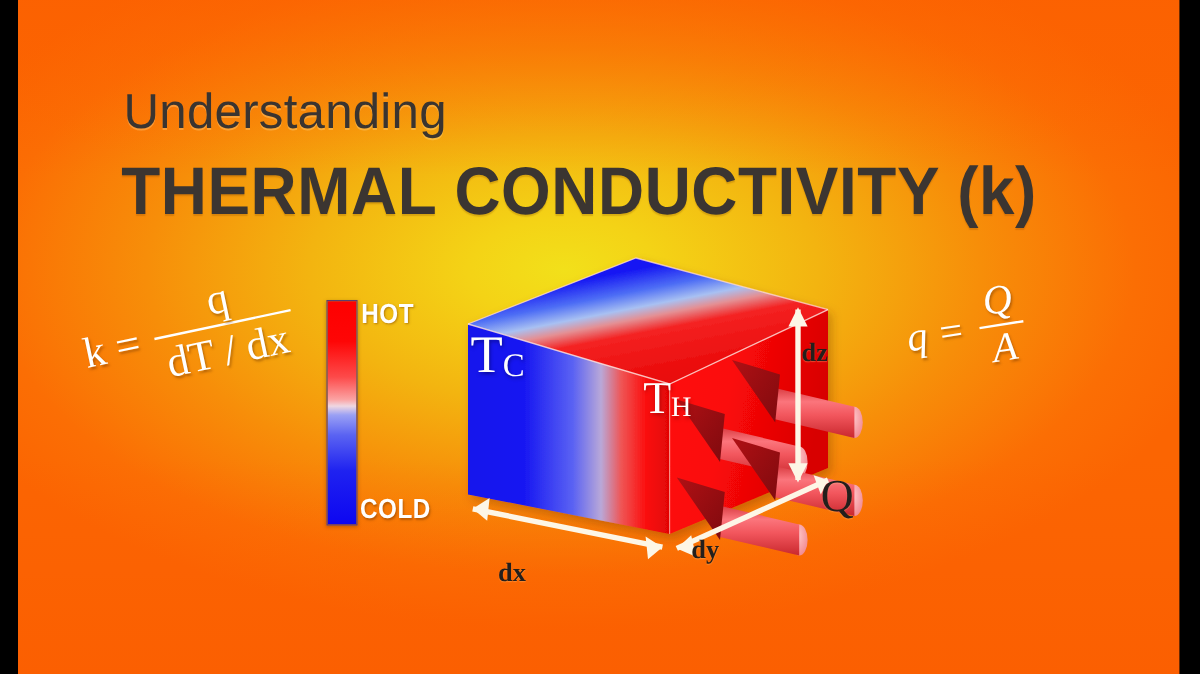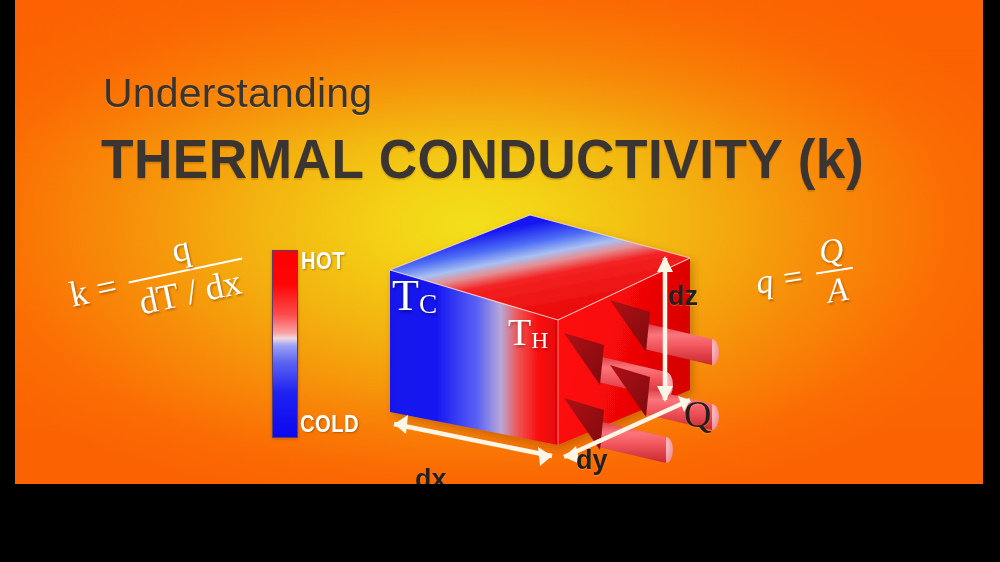--- a/index.html
+++ b/index.html
@@ -1,18 +1,18 @@
 <!DOCTYPE html>
 <html><head>
 <meta charset="utf-8">
 <style>
   html,body{margin:0;padding:0;background:#000;}
   body{width:1000px;height:562px;overflow:hidden;font-family:"Liberation Sans",sans-serif;}
 
-  #stage{position:relative;width:1000px;height:484px;background:#000;overflow:hidden;}
+  #stage{position:relative;width:1000px;height:562px;background:#000;overflow:hidden;}
 
   
   #bg{
     position:absolute;left:15px;top:0;width:968px;height:562px;
     background:
       radial-gradient(ellipse 560px 300px at 47% 40%, #f2e01a 0%, #f4d316 14%, #f3b410 38%, #f78e09 62%, #fb6e04 85%, #fb6502 100%);
   }
   #bgwash{
     position:absolute;left:15px;top:0;width:968px;height:562px;
     background:linear-gradient(180deg, rgba(252,95,0,.55) 0%, rgba(252,95,0,0) 26%, rgba(252,95,0,0) 68%, rgba(251,88,0,.45) 100%);
@@ -75,27 +75,27 @@
     transform:scaleX(.88);transform-origin:left center;
     text-shadow:1px 1px 2px rgba(120,55,0,.5);
   }
 
   
   #cube{position:absolute;left:360px;top:200px;}
 
   
   .cubelab{position:absolute;font-family:"Liberation Serif",serif;color:#fff;white-space:nowrap;}
   #lab-tc{left:392px;top:270px;font-size:44px;text-shadow:1px 2px 3px rgba(0,0,60,.5);}
-  #lab-th{left:508px;top:310px;font-size:38px;text-shadow:1px 2px 3px rgba(120,0,0,.45);}
+  #lab-th{left:536px;top:310px;font-size:38px;text-shadow:1px 2px 3px rgba(120,0,0,.45);}
   .cubelab sub{font-size:.62em;vertical-align:-.12em;}
 
   
   .dimlab{
-    position:absolute;font-family:Liberation Sans, sans-serif;
-    font-weight:700;color:#241f1c;font-size:27px;
+    position:absolute;font-family:Liberation Serif, serif;
+    font-weight:700;color:#241f1c;font-size:22px;
     text-shadow:0 1px 1px rgba(255,210,140,.35);
   }
   #lab-dx{left:415px;top:464px;}
   #lab-dy{left:576px;top:445px;}
   #lab-dz{left:668px;top:281px;}
   #lab-q{
     position:absolute;left:684px;top:392px;font-size:38px;color:#241f1c;
     font-family:"Liberation Serif",serif;
     text-shadow:0 1px 1px rgba(255,210,140,.3);
   }

